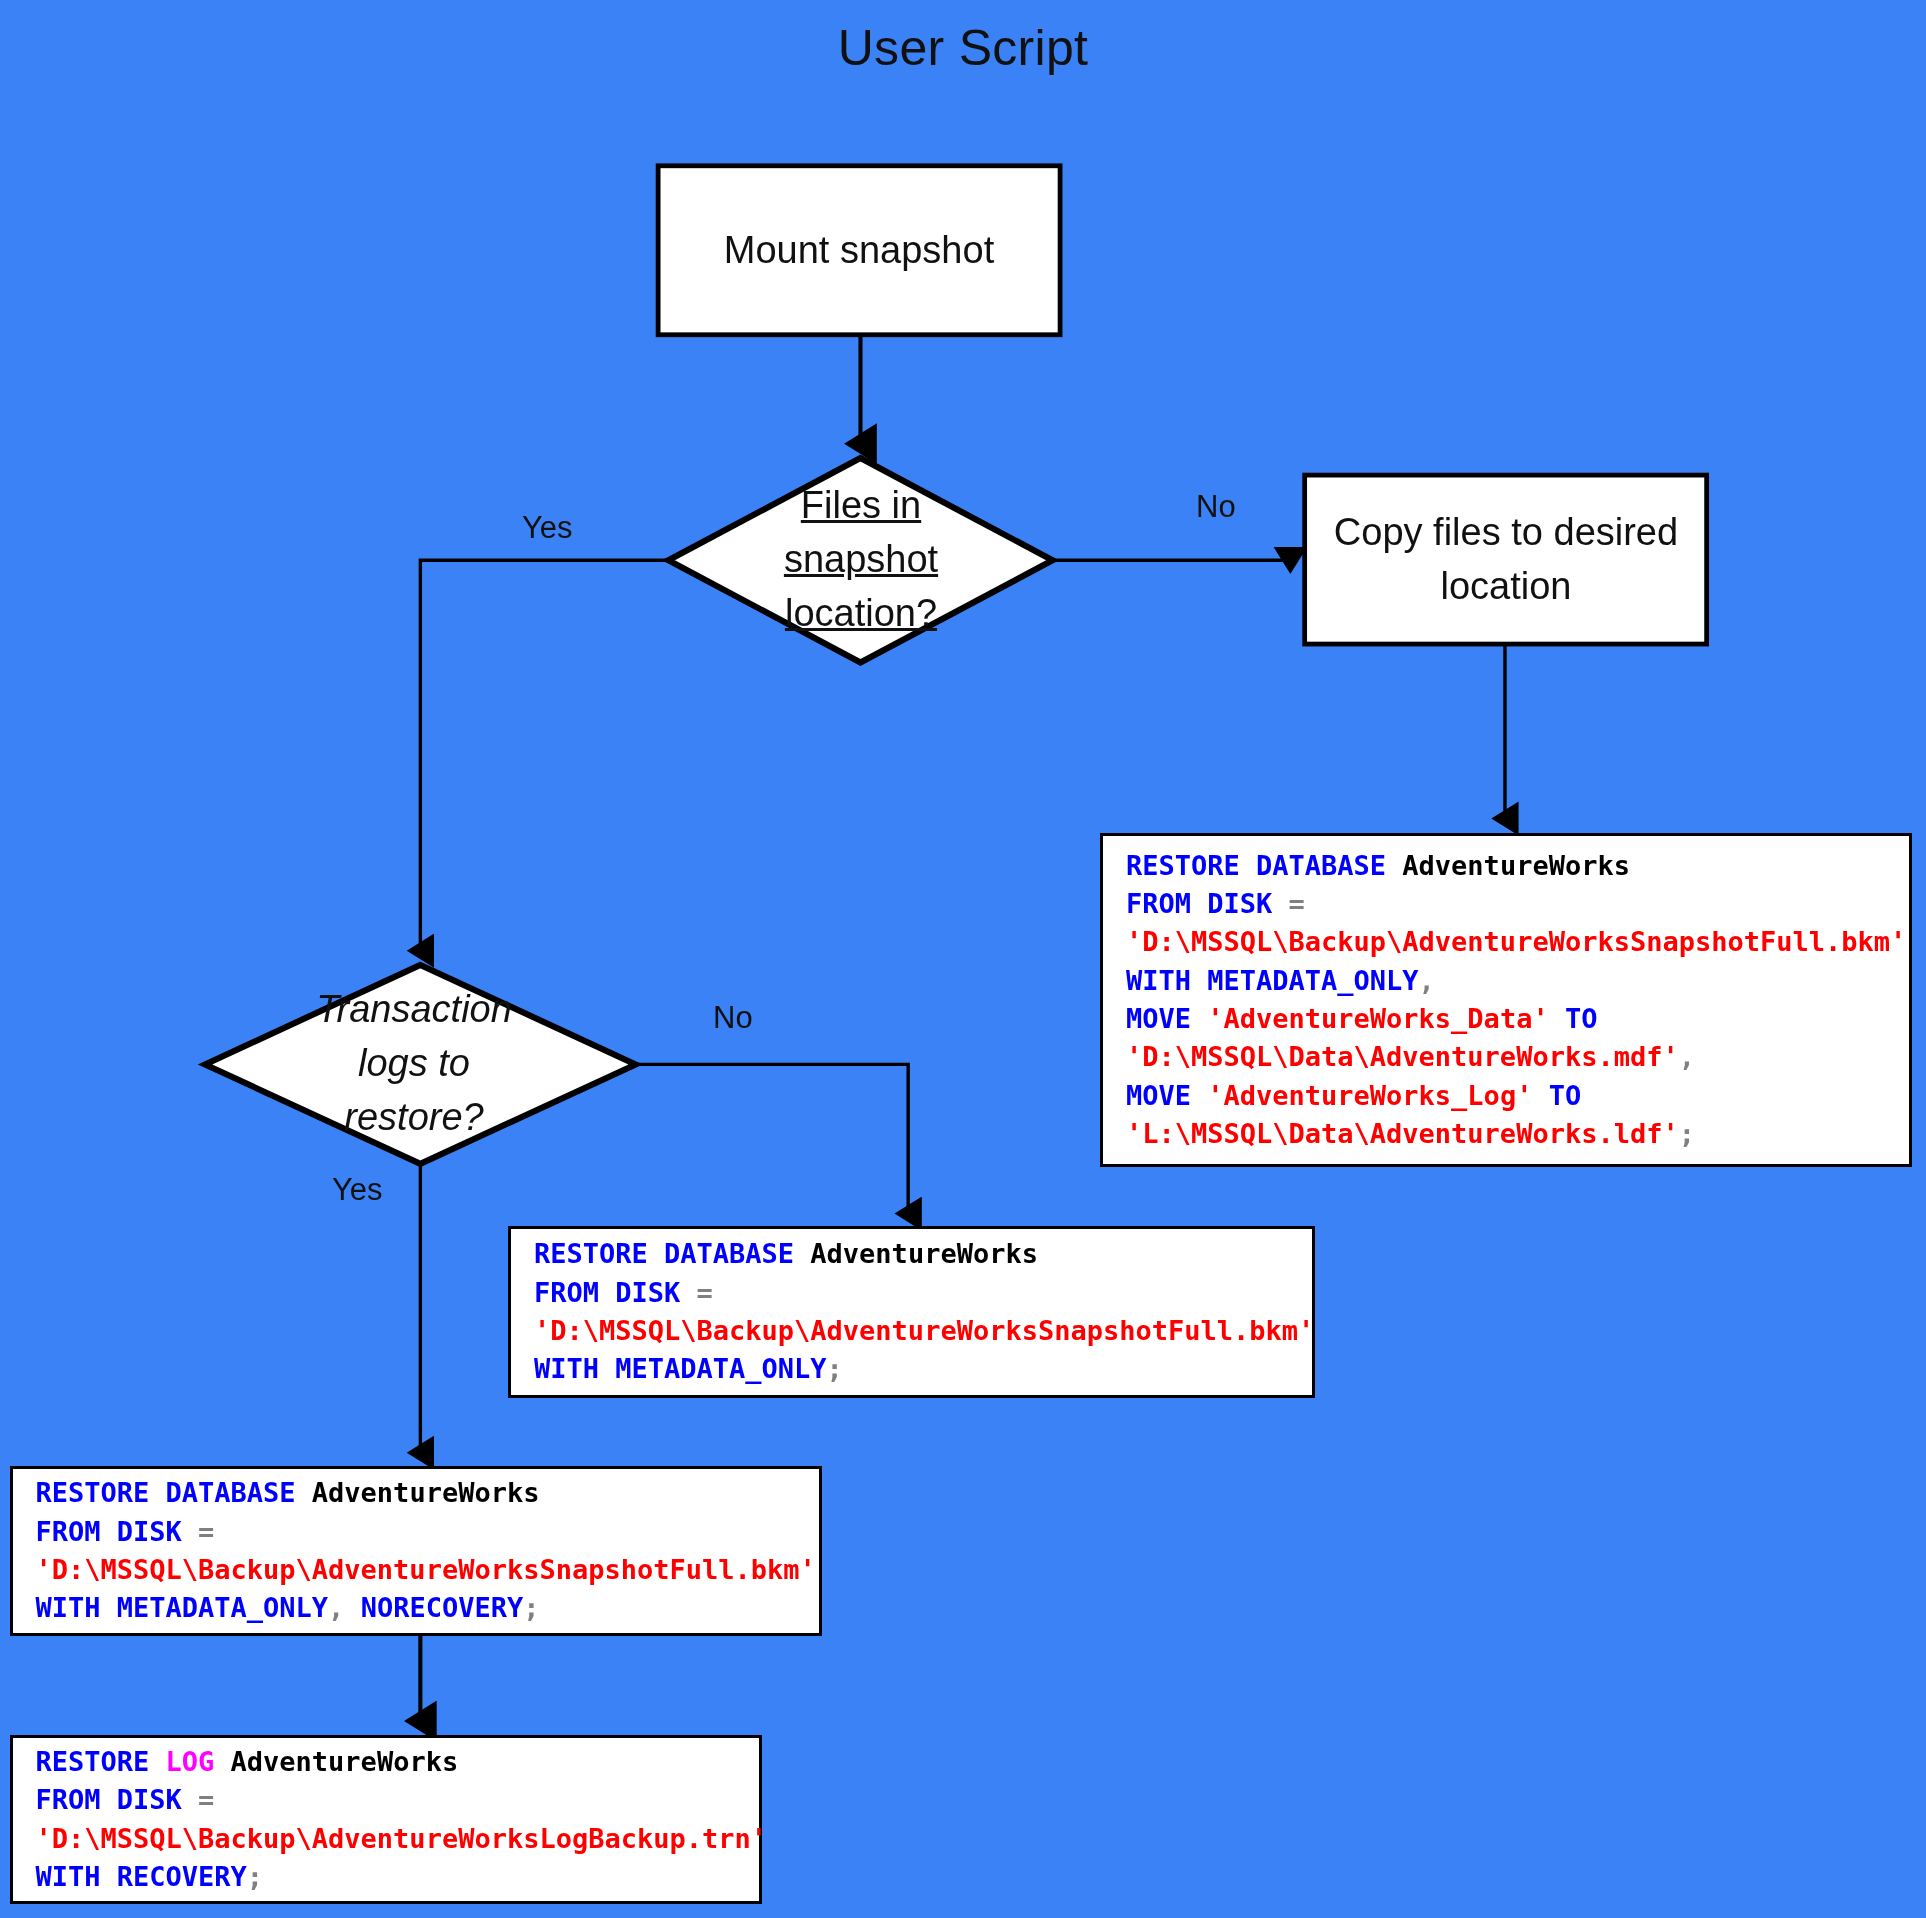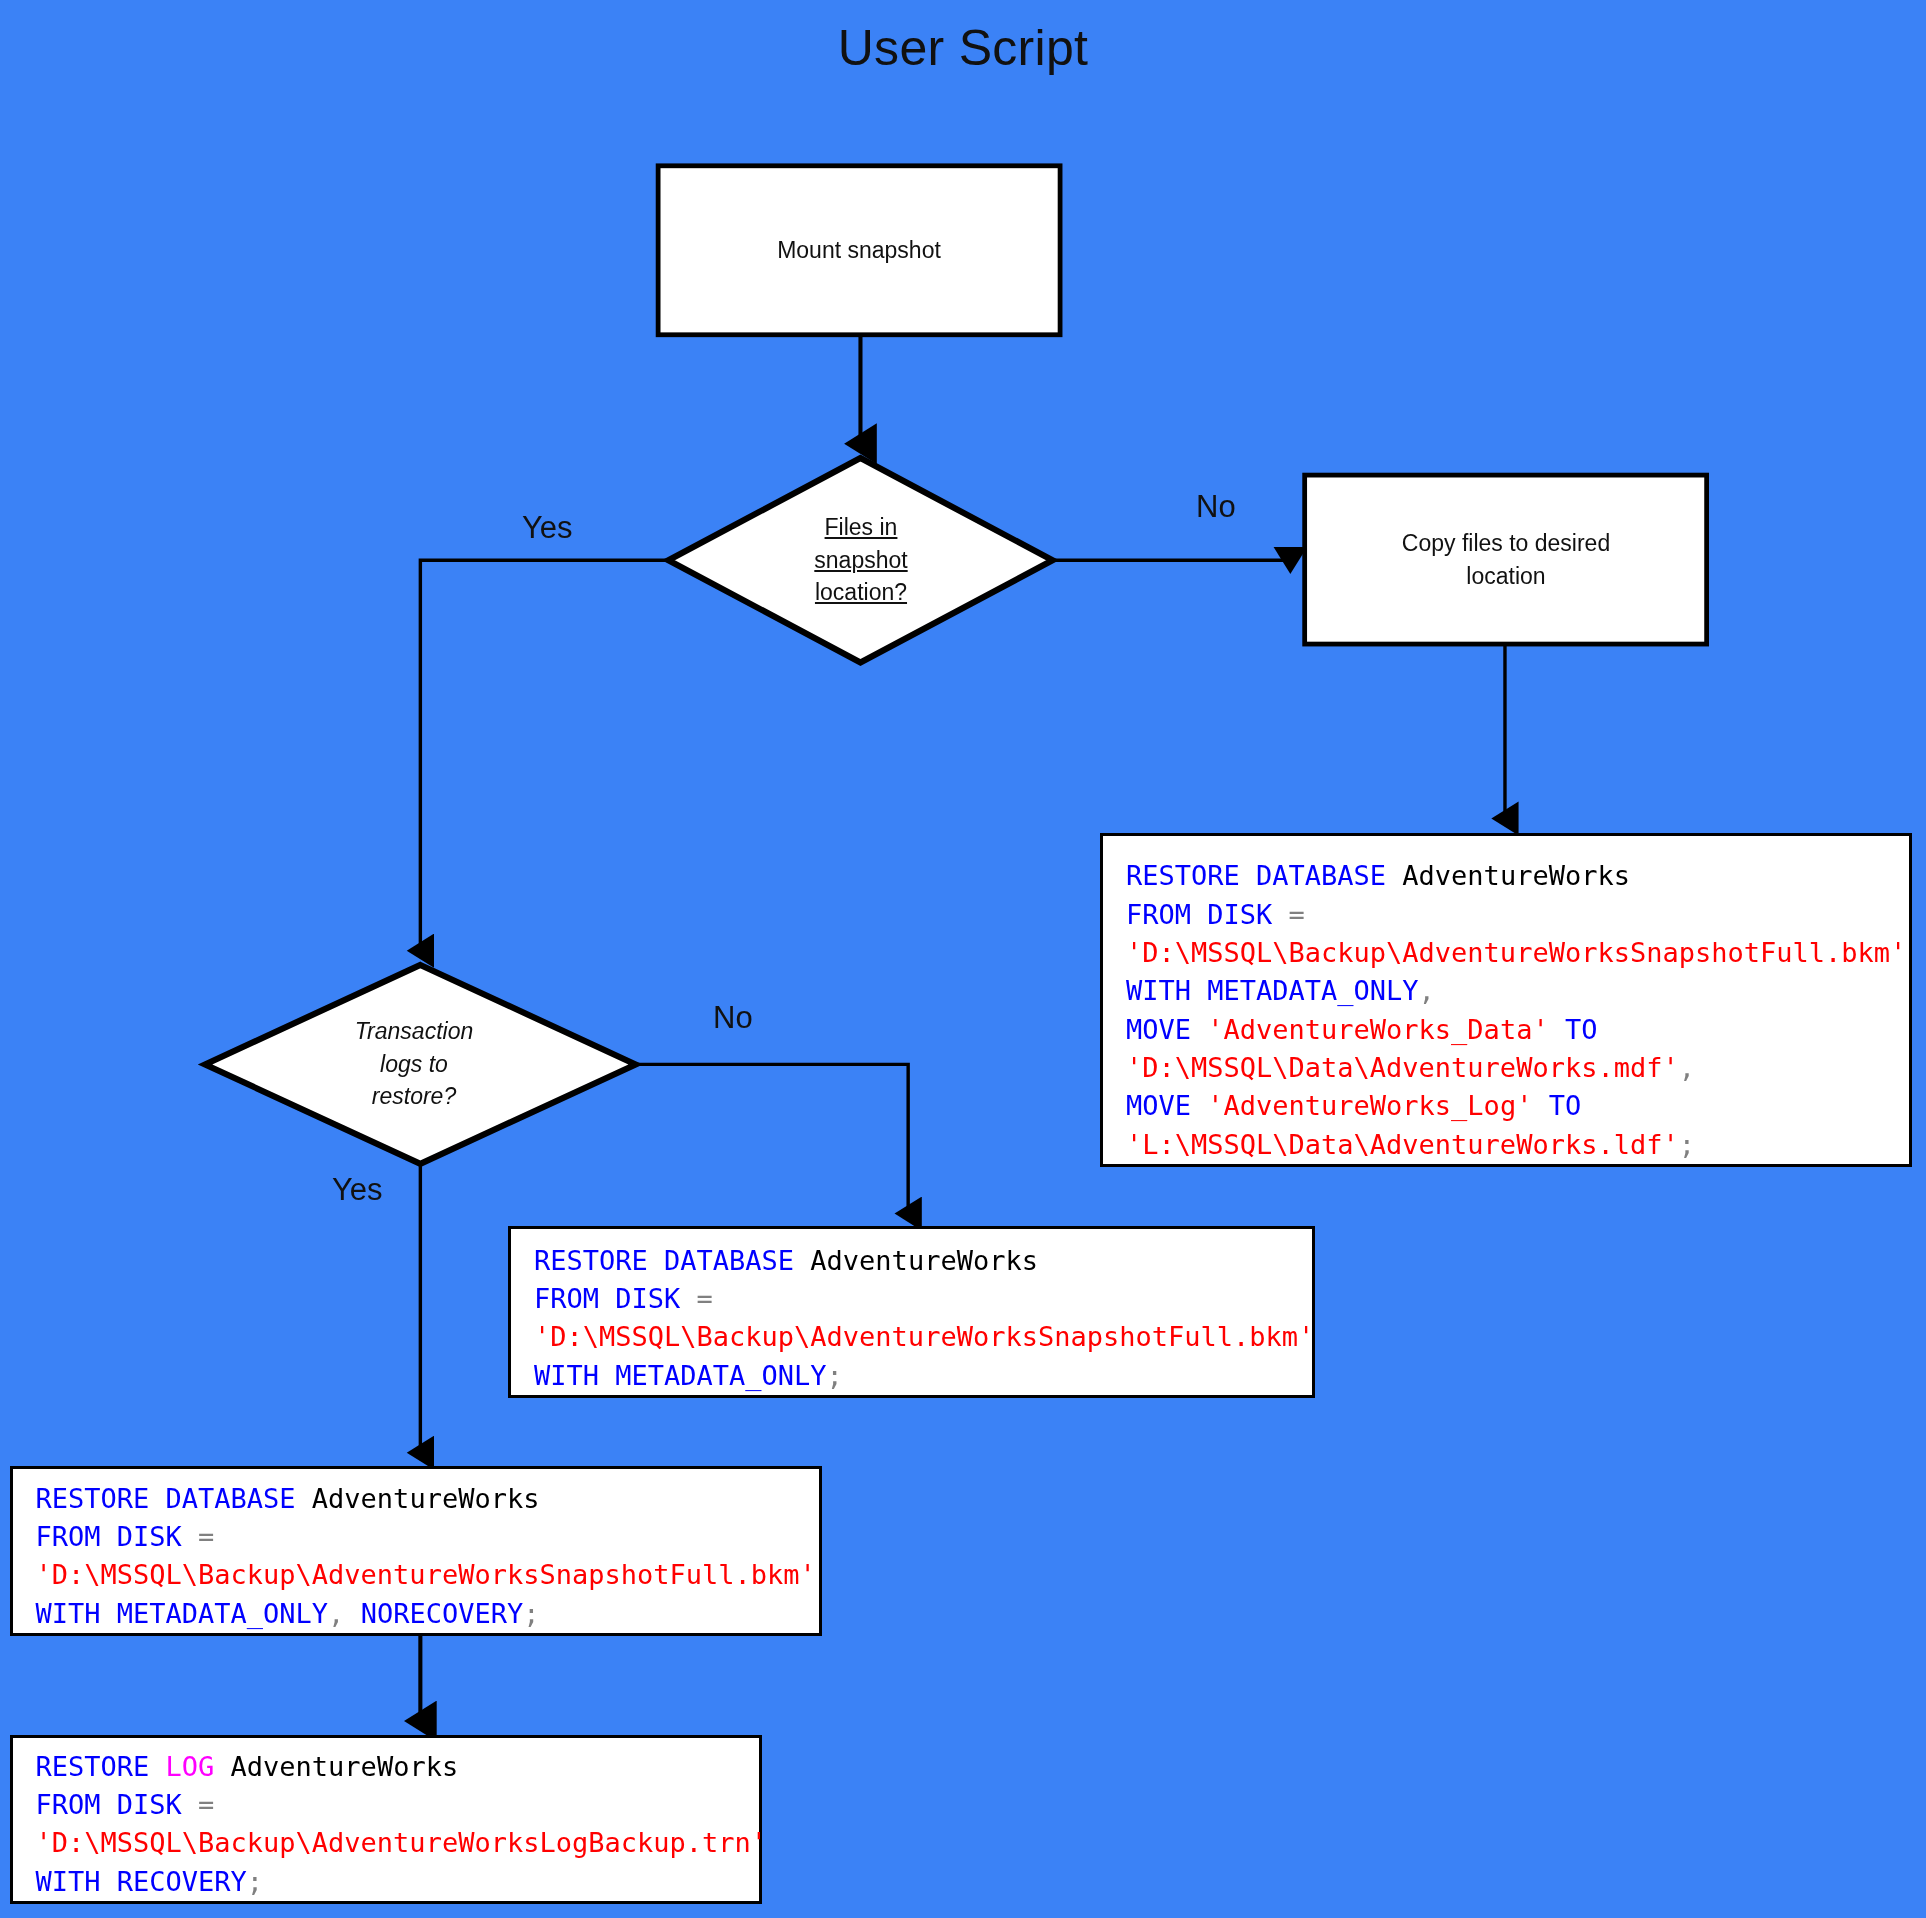--- a/index.html
+++ b/index.html
@@ -36,21 +36,21 @@
   }
 
   
   .node-text {
     position: absolute;
     display: flex;
     flex-direction: column;
     align-items: center;
     justify-content: center;
     text-align: center;
-    font-size: 23px;
+    font-size: 38px;
     line-height: 1.42;
     color: #111111;
     font-family: "Liberation Sans", sans-serif;
     pointer-events: none;
   }
 
   .edge-label {
     position: absolute;
     font-size: 31px;
     color: #111111;
@@ -58,21 +58,22 @@
     white-space: nowrap;
   }
 
   
   .code-box {
     position: absolute;
     background: #ffffff;
     border: 3.4px solid #000000;
     box-sizing: border-box;
     display: flex;
-    align-items: flex-end;
+    align-items: center;
+    font-weight: bold;
   }
   .code-box pre {
     margin: 0;
     padding: 0 0 0 23px;
     font-family: "DejaVu Sans Mono", "Liberation Mono", monospace;
     font-size: 27px;
     line-height: 1.42;
     white-space: pre;
     color: #000000;
   }

